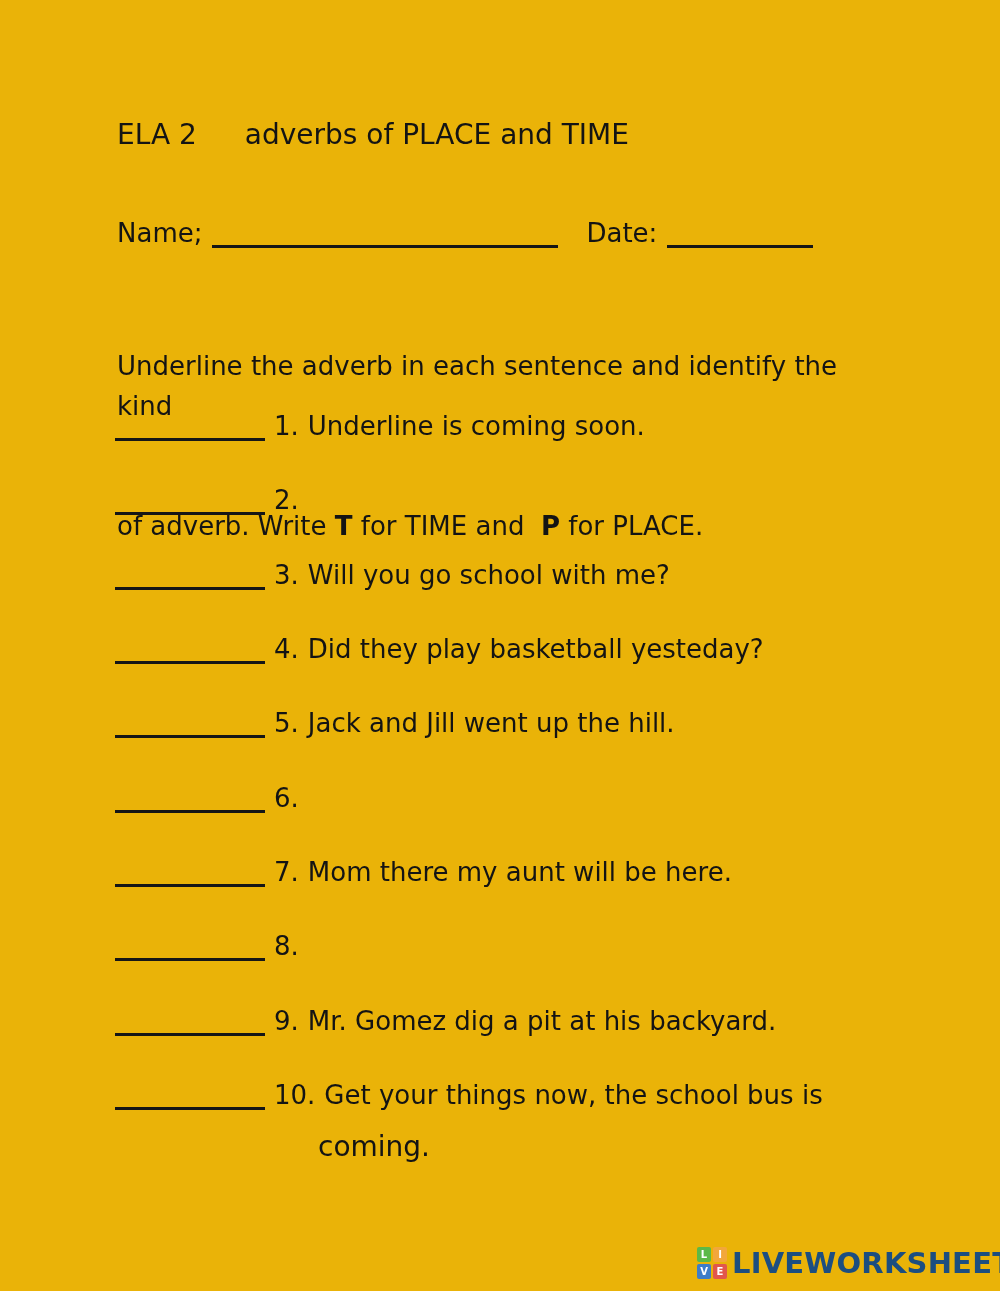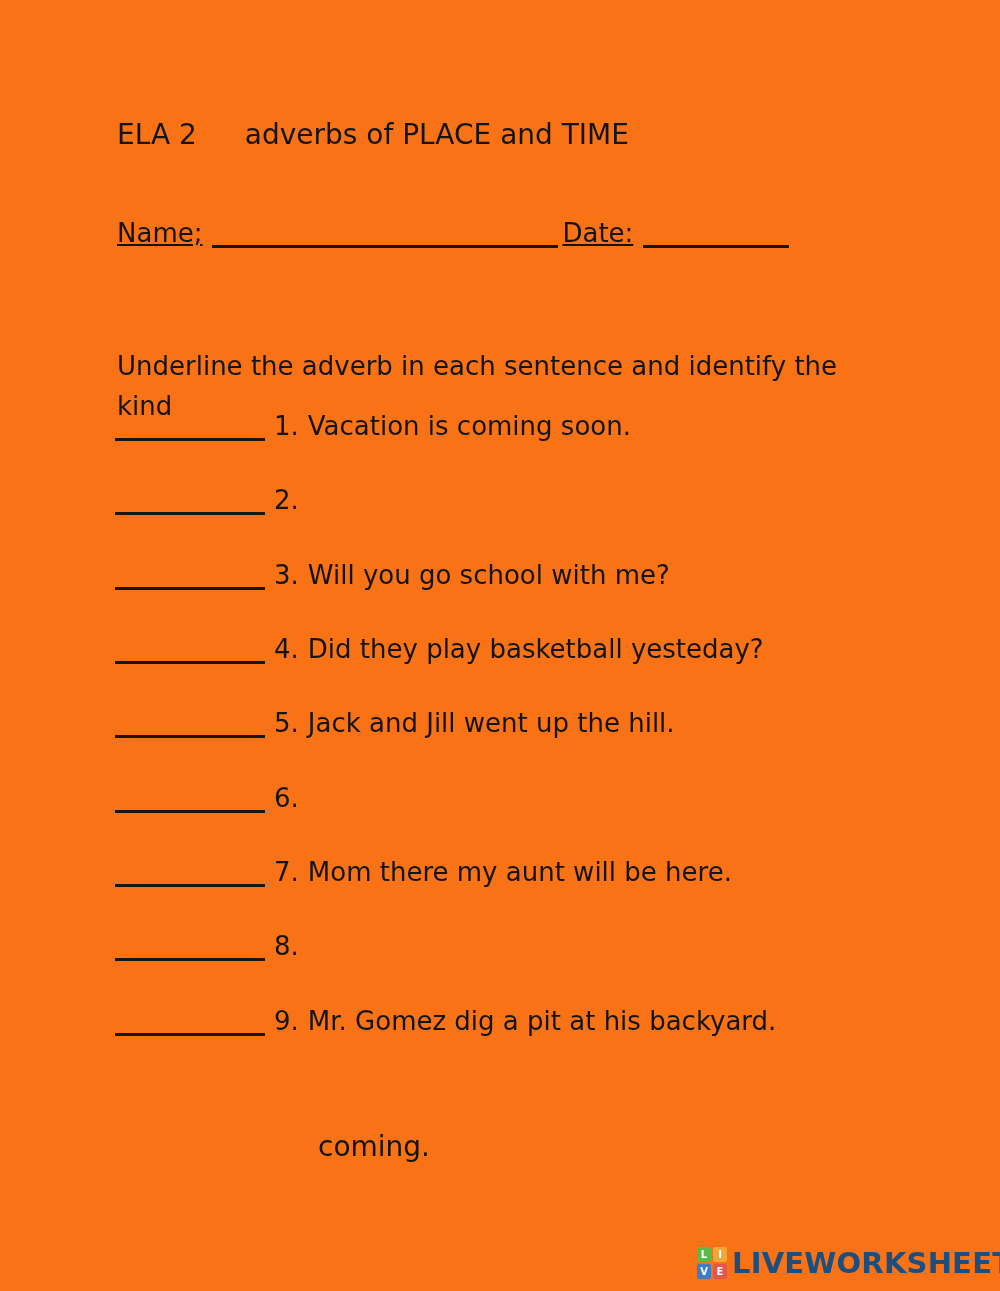--- a/index.html
+++ b/index.html
@@ -4,21 +4,21 @@
 <style>
   html, body {
     margin: 0;
     padding: 0;
     background: #ffffff;
   }
   .page {
     position: relative;
     width: 1000px;
     height: 1291px;
-    background: #f97316;
+    background: #eab308;
     font-family: "DejaVu Sans", sans-serif;
     color: #141414;
     overflow: hidden;
   }
   .title {
     position: absolute;
     left: 117px;
     top: 118px;
     font-size: 28px;
     display: flex;
@@ -26,29 +26,28 @@
     white-space: pre;
   }
   .name-date {
     position: absolute;
     left: 117px;
     top: 218px;
     font-size: 26px;
     display: flex;
     align-items: flex-end;
     white-space: pre;
-    text-decoration: underline;
   }
   .blankline {
     display: inline-block;
     border-bottom: 3px solid #161616;
     height: 26px;
   }
   .name-blank { width: 346px; margin-left: 10px; }
-  .date-label { margin-left: 4px; }
+  .date-label { margin-left: 28px; }
   .date-blank { width: 146px; margin-left: 10px; }
   .instructions {
     position: absolute;
     left: 117px;
     top: 266px;
     font-size: 26px;
     line-height: 40px;
     width: 780px;
     white-space: pre-wrap;
   }
@@ -122,26 +121,27 @@
 
   <div class="name-date">
     <span>Name;</span>
     <span class="blankline name-blank"></span>
     <span class="date-label">Date:</span>
     <span class="blankline date-blank"></span>
   </div>
 
   <div class="instructions">
     <div>Underline the adverb in each sentence and identify the kind</div>
+    <div><span>of adverb. Write </span><span class="bold">T</span><span> for TIME and  </span><span class="bold">P</span><span> for PLACE.</span></div>
   </div>
 
   <div class="item-row" style="top:408px">
     <span class="answer-blank"></span>
     <span class="item-num">1.</span>
-    <span>Vacation is coming soon.</span>
+    <span>Underline is coming soon.</span>
   </div>
 
   <div class="item-row" style="top:482px">
     <span class="answer-blank"></span>
     <span class="item-num">2.</span>
   </div>
 
   <div class="item-row" style="top:557px">
     <span class="answer-blank"></span>
     <span class="item-num">3.</span>
@@ -175,20 +175,25 @@
     <span class="answer-blank"></span>
     <span class="item-num">8.</span>
   </div>
 
   <div class="item-row" style="top:1003px">
     <span class="answer-blank"></span>
     <span class="item-num">9.</span>
     <span>Mr. Gomez dig a pit at his backyard.</span>
   </div>
 
+  <div class="item-row" style="top:1077px">
+    <span class="answer-blank"></span>
+    <span class="item-num">10.</span>
+    <span>Get your things now, the school bus is</span>
+  </div>
 
   <div class="wrap-line">coming.</div>
 
   <div class="logo">
     <span class="logo-grid">
       <span class="logo-cell cell-l">L</span>
       <span class="logo-cell cell-i">I</span>
       <span class="logo-cell cell-v">V</span>
       <span class="logo-cell cell-e">E</span>
     </span>

